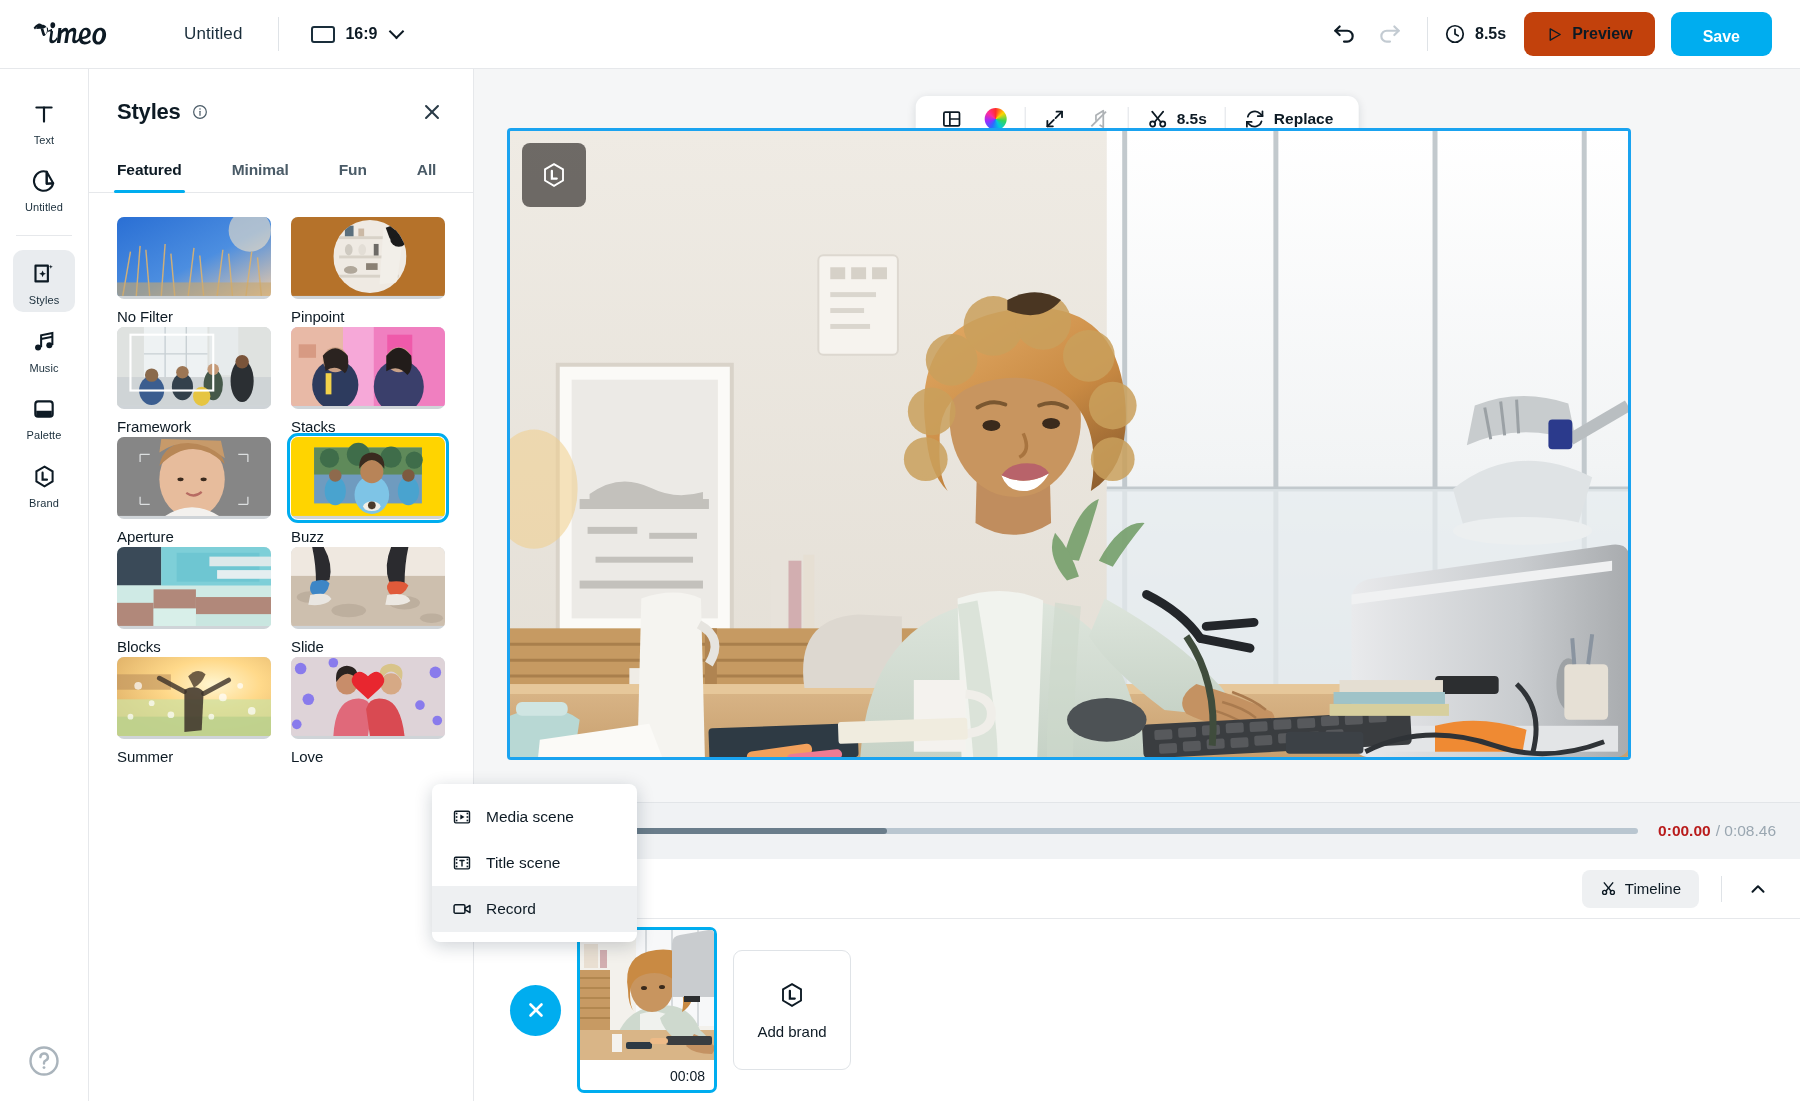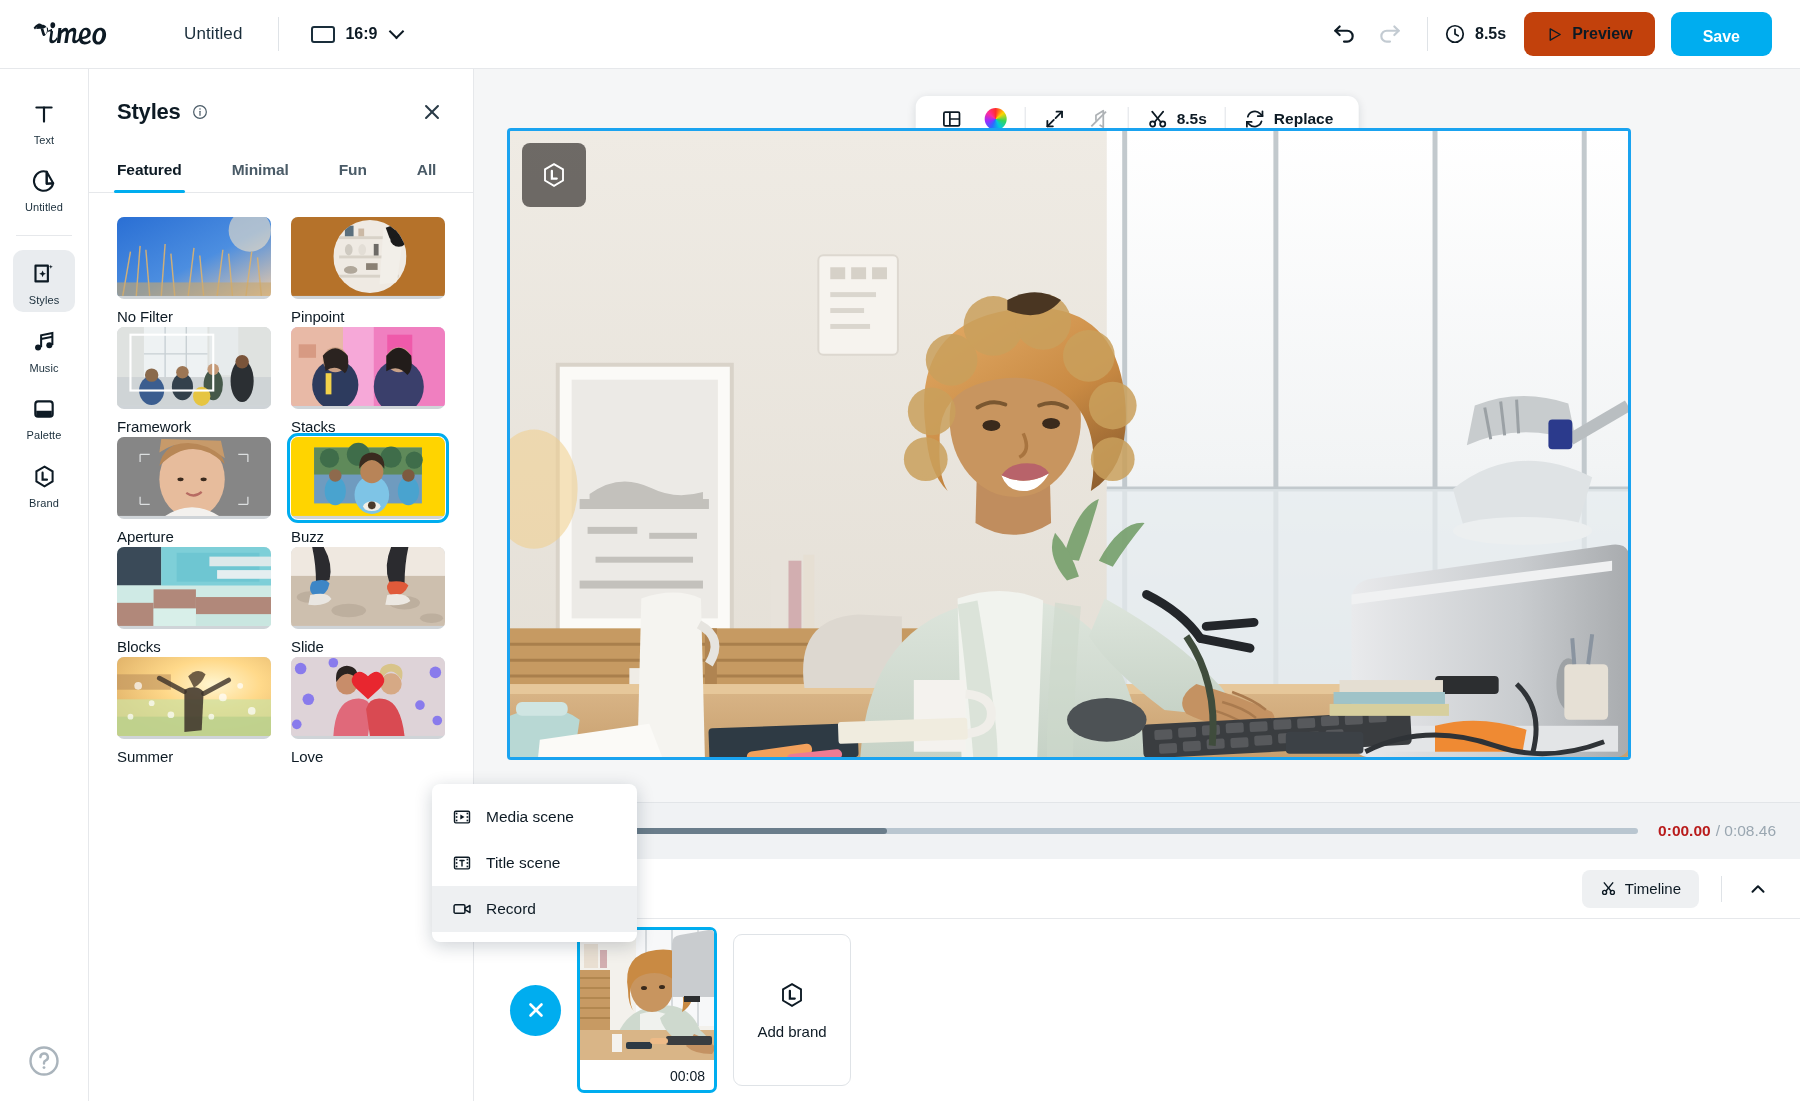--- a/index.html
+++ b/index.html
@@ -207,21 +207,21 @@
   .scene-chip {
     width: 140px; height: 166px; border-radius: 7px; border: 3px solid #00adef;
     background: #fff; overflow: hidden; position: relative; cursor: pointer; flex:0 0 auto;
   }
   .scene-chip-img { position: absolute; left:0; top:0; right:0; height: 130px; }
   .scene-chip-time {
     position: absolute; right: 9px; bottom: 6px; font-size: 14px;
     font-weight: 400; color: #0d1a24;
   }
   .add-brand {
-    width: 118px; height: 152px; border-radius: 9px; border: 1px solid #dfe3e7;
+    width: 118px; height: 120px; border-radius: 9px; border: 1px solid #dfe3e7;
     background: #fff; display: flex; flex-direction: column; align-items: center;
     justify-content: center; gap: 13px; cursor: pointer; flex:0 0 auto;
   }
   .add-brand-label { font-size: 15px; color: #0d1a24; }
 
   
   .ctx-menu {
     position: absolute; left: 432px; top: 784px; width: 205px;
     background: #fff; border-radius: 8px; padding: 10px 0;
     box-shadow: 0 4px 18px rgba(10,30,50,.20); z-index: 40;

